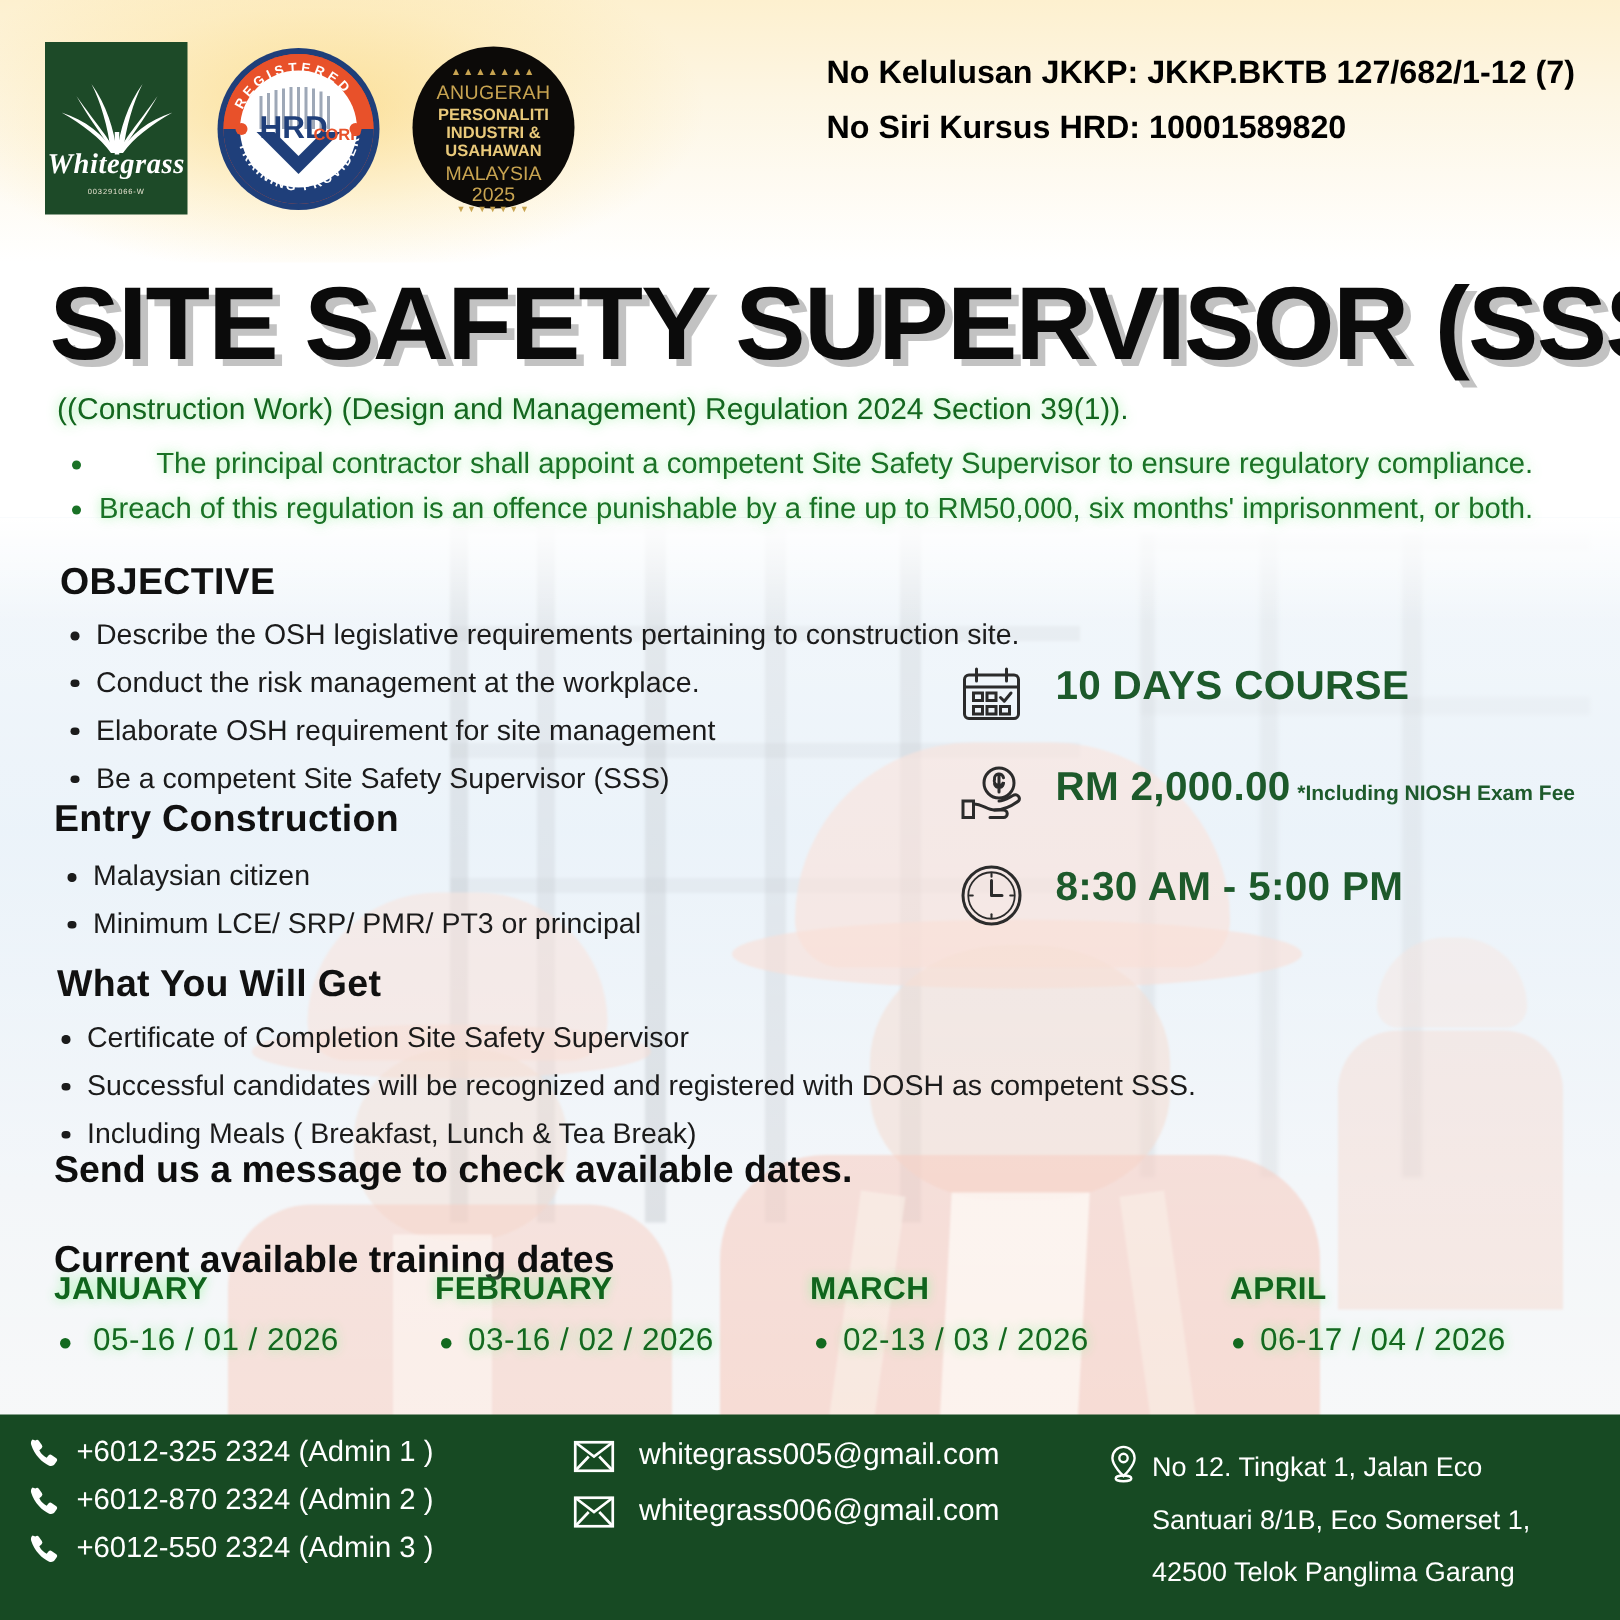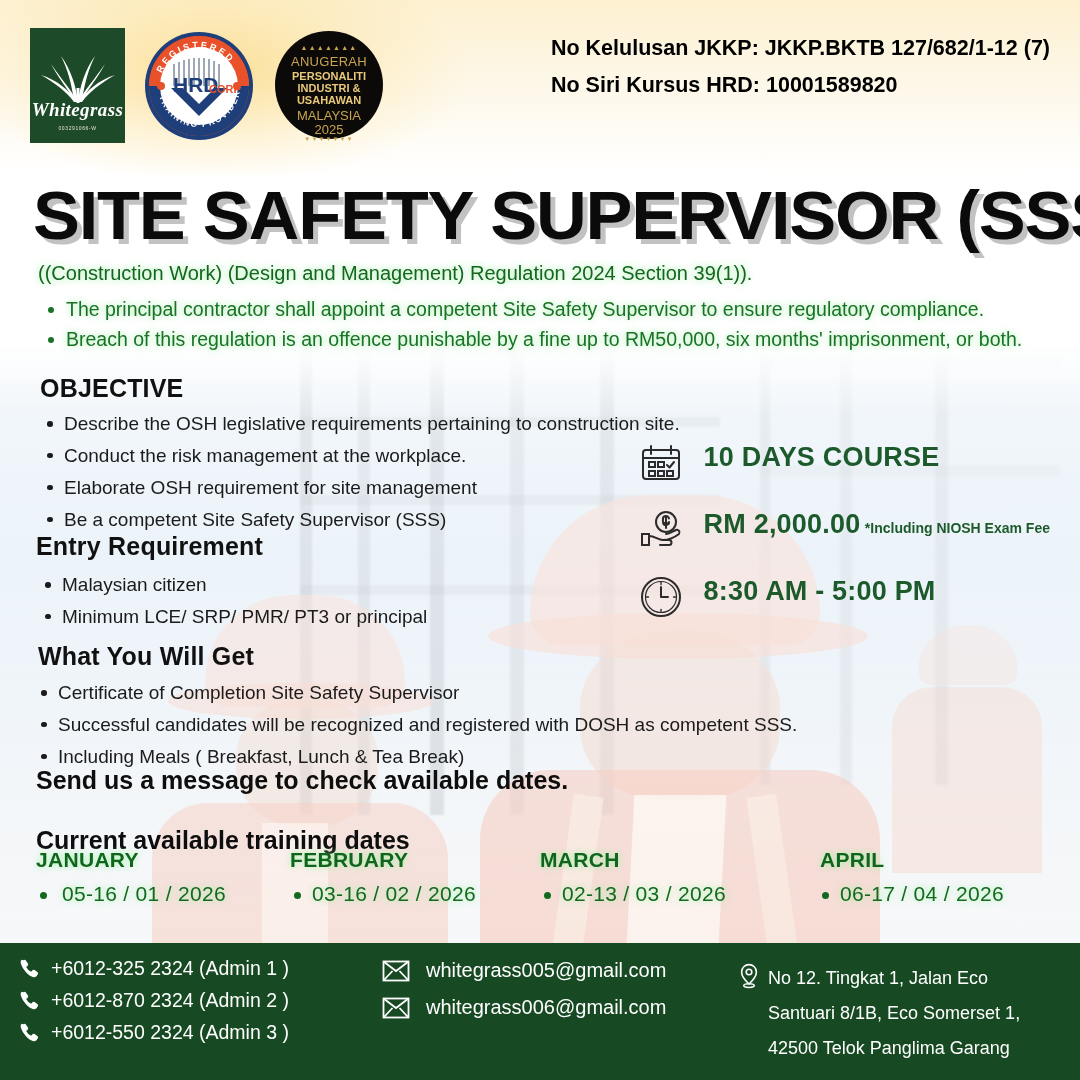--- a/index.html
+++ b/index.html
@@ -158,21 +158,21 @@
     font-size:69px; font-weight:bold; color:#0b0b0b;
     letter-spacing:-1.2px; transform:scaleX(1.02); transform-origin:left center;
     text-shadow:5px 5px 0 rgba(120,120,120,.45);
     white-space:nowrap;
   }
   .subtitle {
     position:absolute; left:38px; top:262px; z-index:5;
     font-size:20px; color:#14661f; white-space:nowrap;
     text-shadow:0 0 7px rgba(130,235,140,.85);
   }
-  .reg-list { position:absolute; left:44px; top:298px; z-index:5; }
+  .reg-list { position:absolute; left:44px; top:298px; z-index:5;text-align:right; }
   .reg-list li {
     list-style:none; position:relative; padding-left:22px; margin-bottom:7px;
     font-size:19.5px; color:#1a7226; white-space:nowrap;
     text-shadow:0 0 7px rgba(130,235,140,.8);
   }
   .reg-list li:before {
     content:""; position:absolute; left:4px; top:9px; width:6px; height:6px;
     border-radius:50%; background:#1a7226;
   }
 
@@ -387,21 +387,21 @@
   </ul>
 
   <div class="sec-head" id="h-objective">OBJECTIVE</div>
   <ul class="bullets" id="b-objective">
     <li>Describe the OSH legislative requirements pertaining to construction site.</li>
     <li>Conduct the risk management at the workplace.</li>
     <li>Elaborate OSH requirement for site management</li>
     <li>Be a competent Site Safety Supervisor (SSS)</li>
   </ul>
 
-  <div class="sec-head" id="h-entry">Entry Requirement</div>
+  <div class="sec-head" id="h-entry">Entry Construction</div>
   <ul class="bullets" id="b-entry">
     <li>Malaysian citizen</li>
     <li>Minimum LCE/ SRP/ PMR/ PT3 or principal</li>
   </ul>
 
   <div class="sec-head" id="h-what">What You Will Get</div>
   <ul class="bullets" id="b-what">
     <li>Certificate of Completion Site Safety Supervisor</li>
     <li>Successful candidates will be recognized and registered with DOSH as competent SSS.</li>
     <li>Including Meals ( Breakfast, Lunch &amp; Tea Break)</li>

